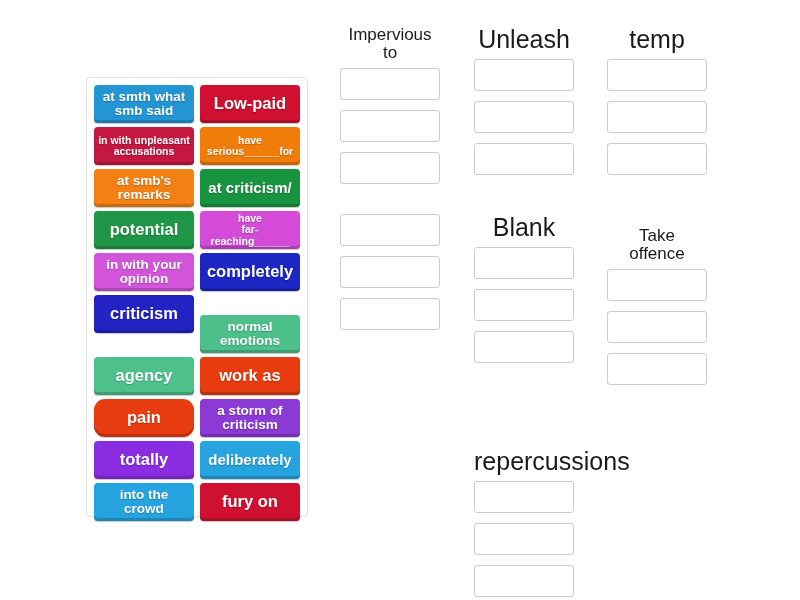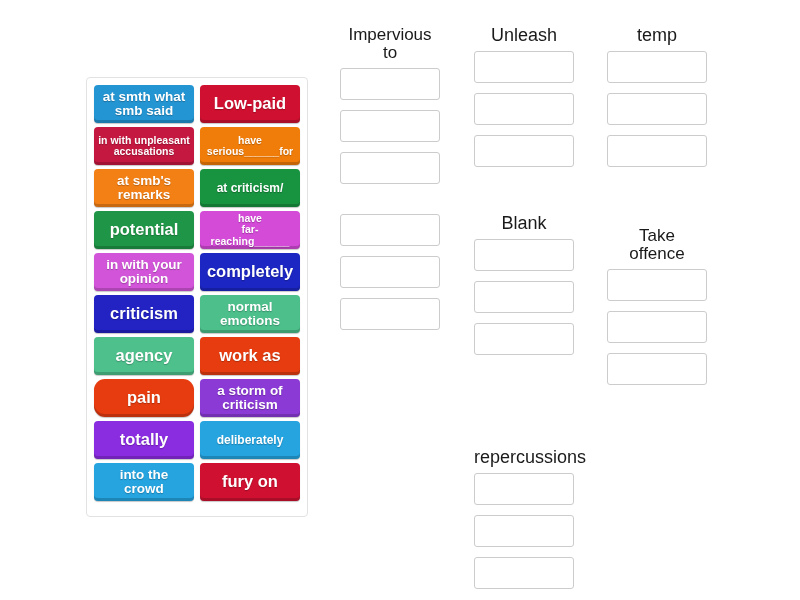--- a/index.html
+++ b/index.html
@@ -48,32 +48,32 @@
     cursor: pointer;
     user-select: none;
     box-shadow: inset 0 -3px 0 rgba(0,0,0,0.18),
                 0 1px 1px rgba(0,0,0,0.22);
     text-shadow: 0 1px 1px rgba(0,0,0,0.25);
     overflow: hidden;
   }
   .tile span { display: block; white-space: pre-line; }
 
   .fs-xl  { font-size: 16.5px; }
-  .fs-lg  { font-size: 12px; }
+  .fs-lg  { font-size: 15px; }
   .fs-md  { font-size: 13.5px; }
   .fs-xs  { font-size: 10.5px; }
 
   
   .group {
     position: absolute;
     width: 100px;
   }
   .group-title {
     text-align: center;
-    font-size: 18px;
+    font-size: 25px;
     color: #1a1a1a;
     line-height: 1.07;
     margin-bottom: 6px;
     white-space: pre-line;
     font-weight: normal;
   }
   .slots { display: flex; flex-direction: column; gap: 10px; }
   .slot {
     height: 32px;
     border: 1px solid #cccccc;
@@ -130,21 +130,21 @@
     <div class="tile fs-md" style="background: rgb(210, 85, 217);">
       <span>in with your
 opinion</span>
     </div>
     <div class="tile fs-xl" style="background: rgb(28, 38, 194);">
       <span>completely</span>
     </div>
     <div class="tile fs-xl" style="background: rgb(35, 35, 196);">
       <span>criticism</span>
     </div>
-    <div class="tile fs-md" style="background: rgb(76, 191, 139);">
+    <div class="tile fs-md" style="background: rgb(76, 191, 139); margin-top: 20px;">
       <span>normal
 emotions</span>
     </div>
     <div class="tile fs-xl" style="background: rgb(77, 192, 140);">
       <span>agency</span>
     </div>
     <div class="tile fs-xl" style="background: rgb(230, 60, 16);">
       <span>work as</span>
     </div>
     <div class="tile fs-xl" style="background: rgb(230, 60, 16); border-radius: 11px;">

